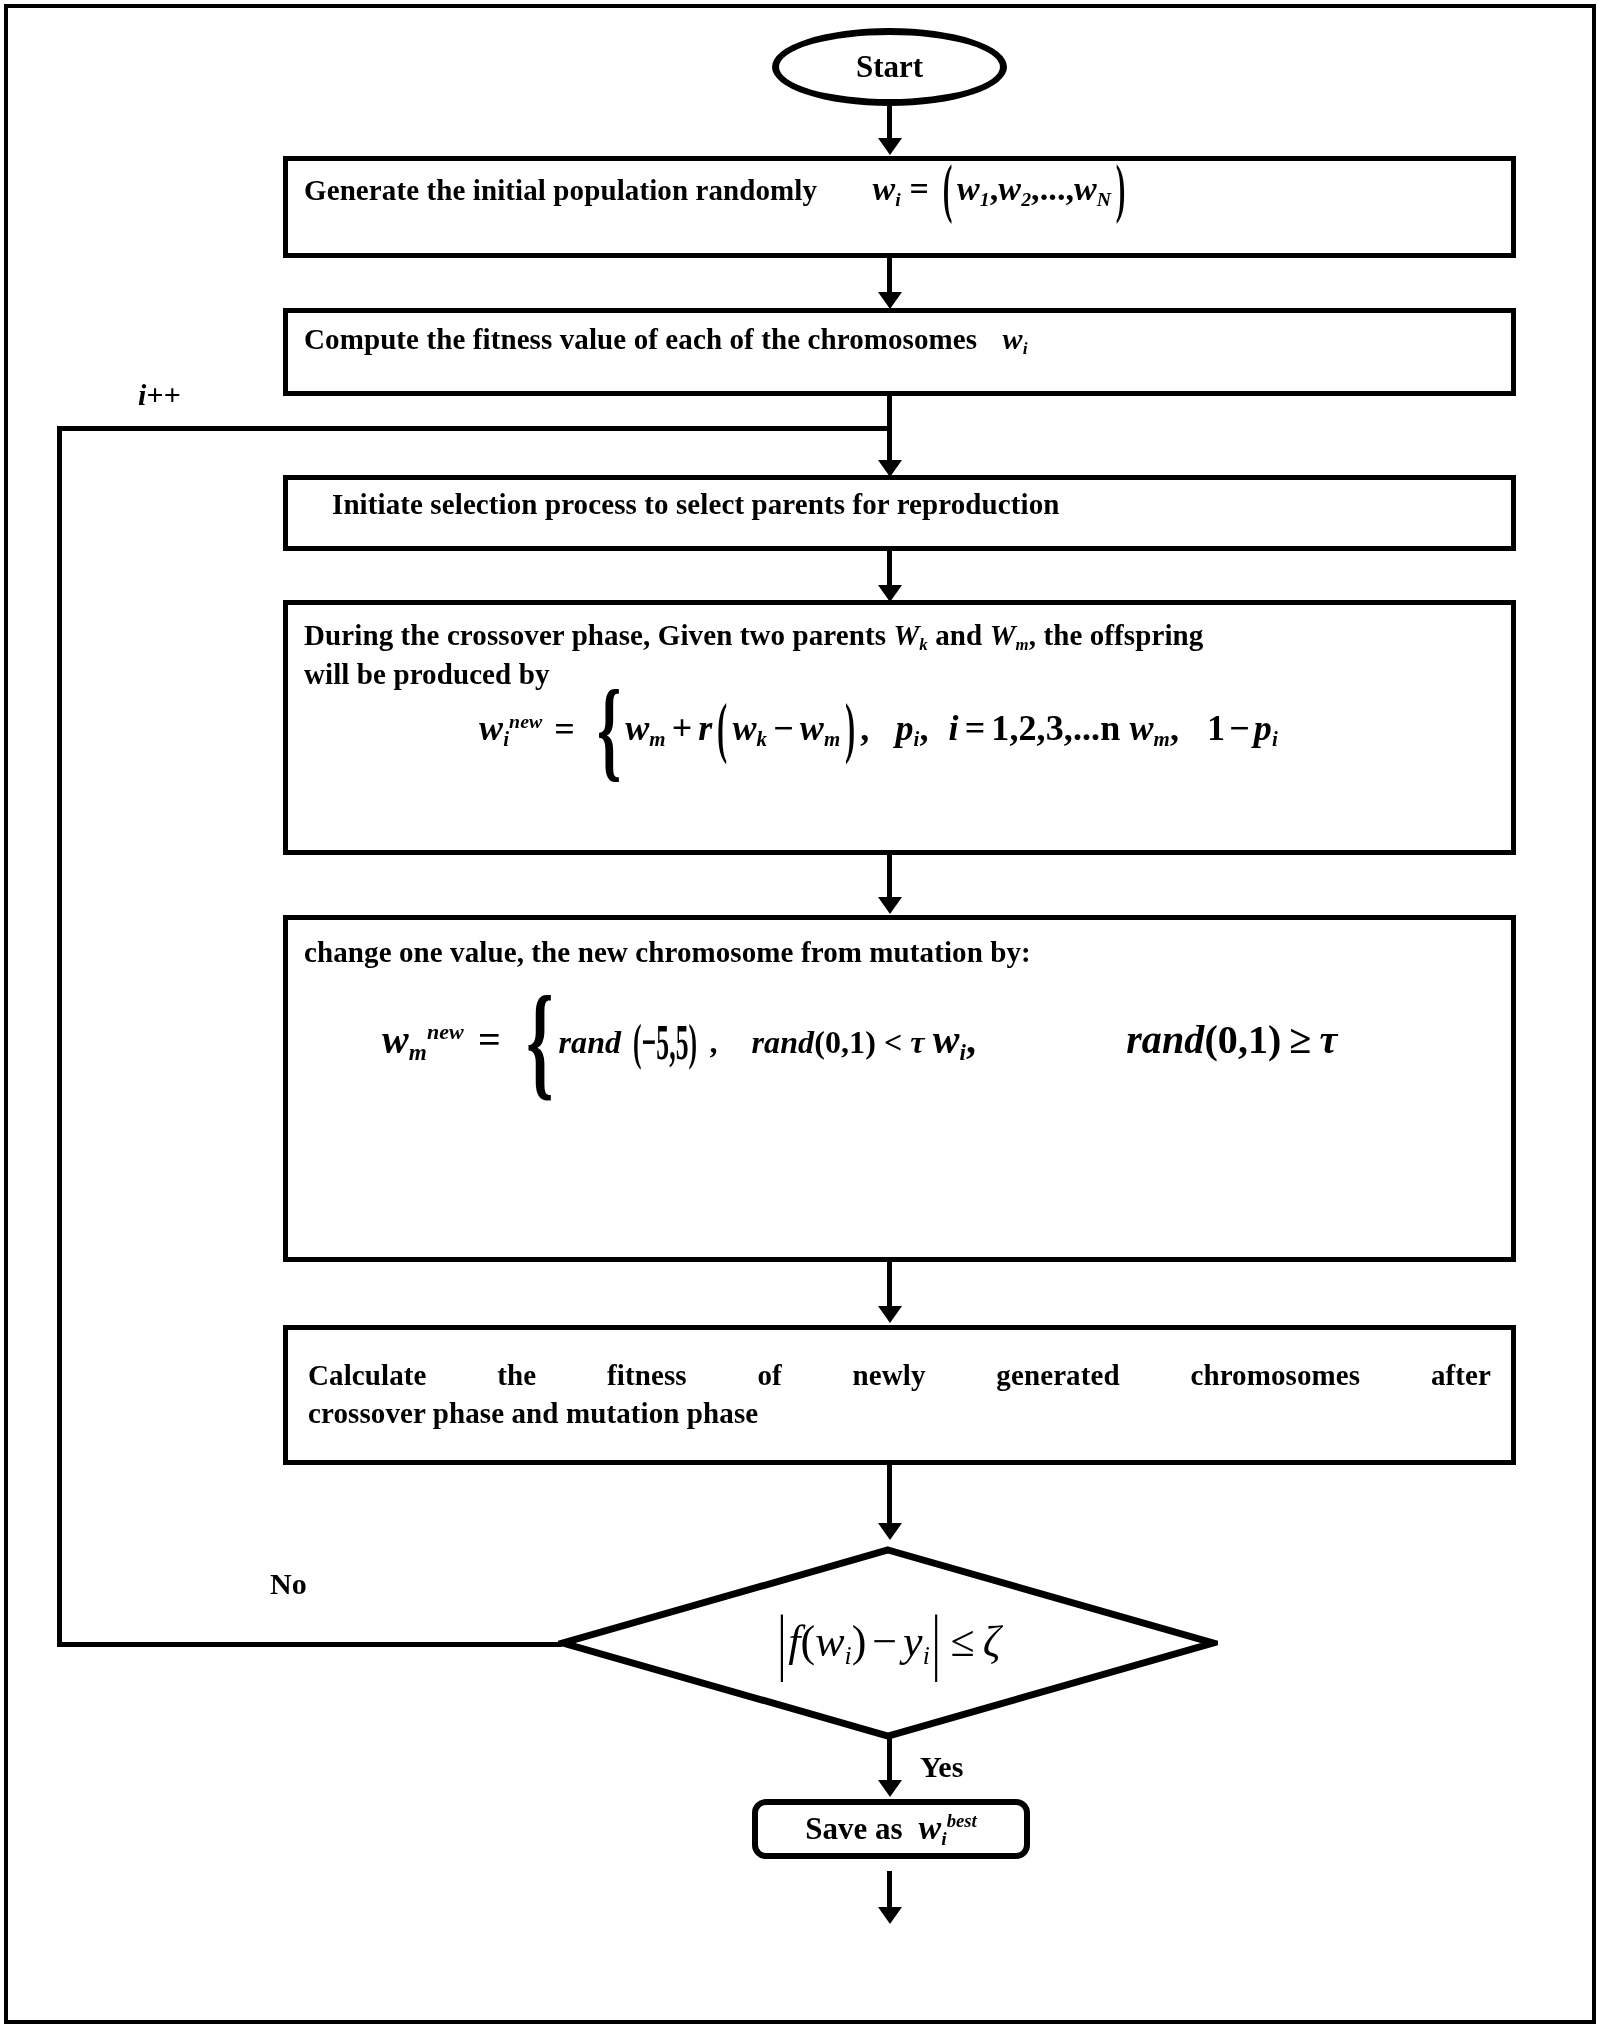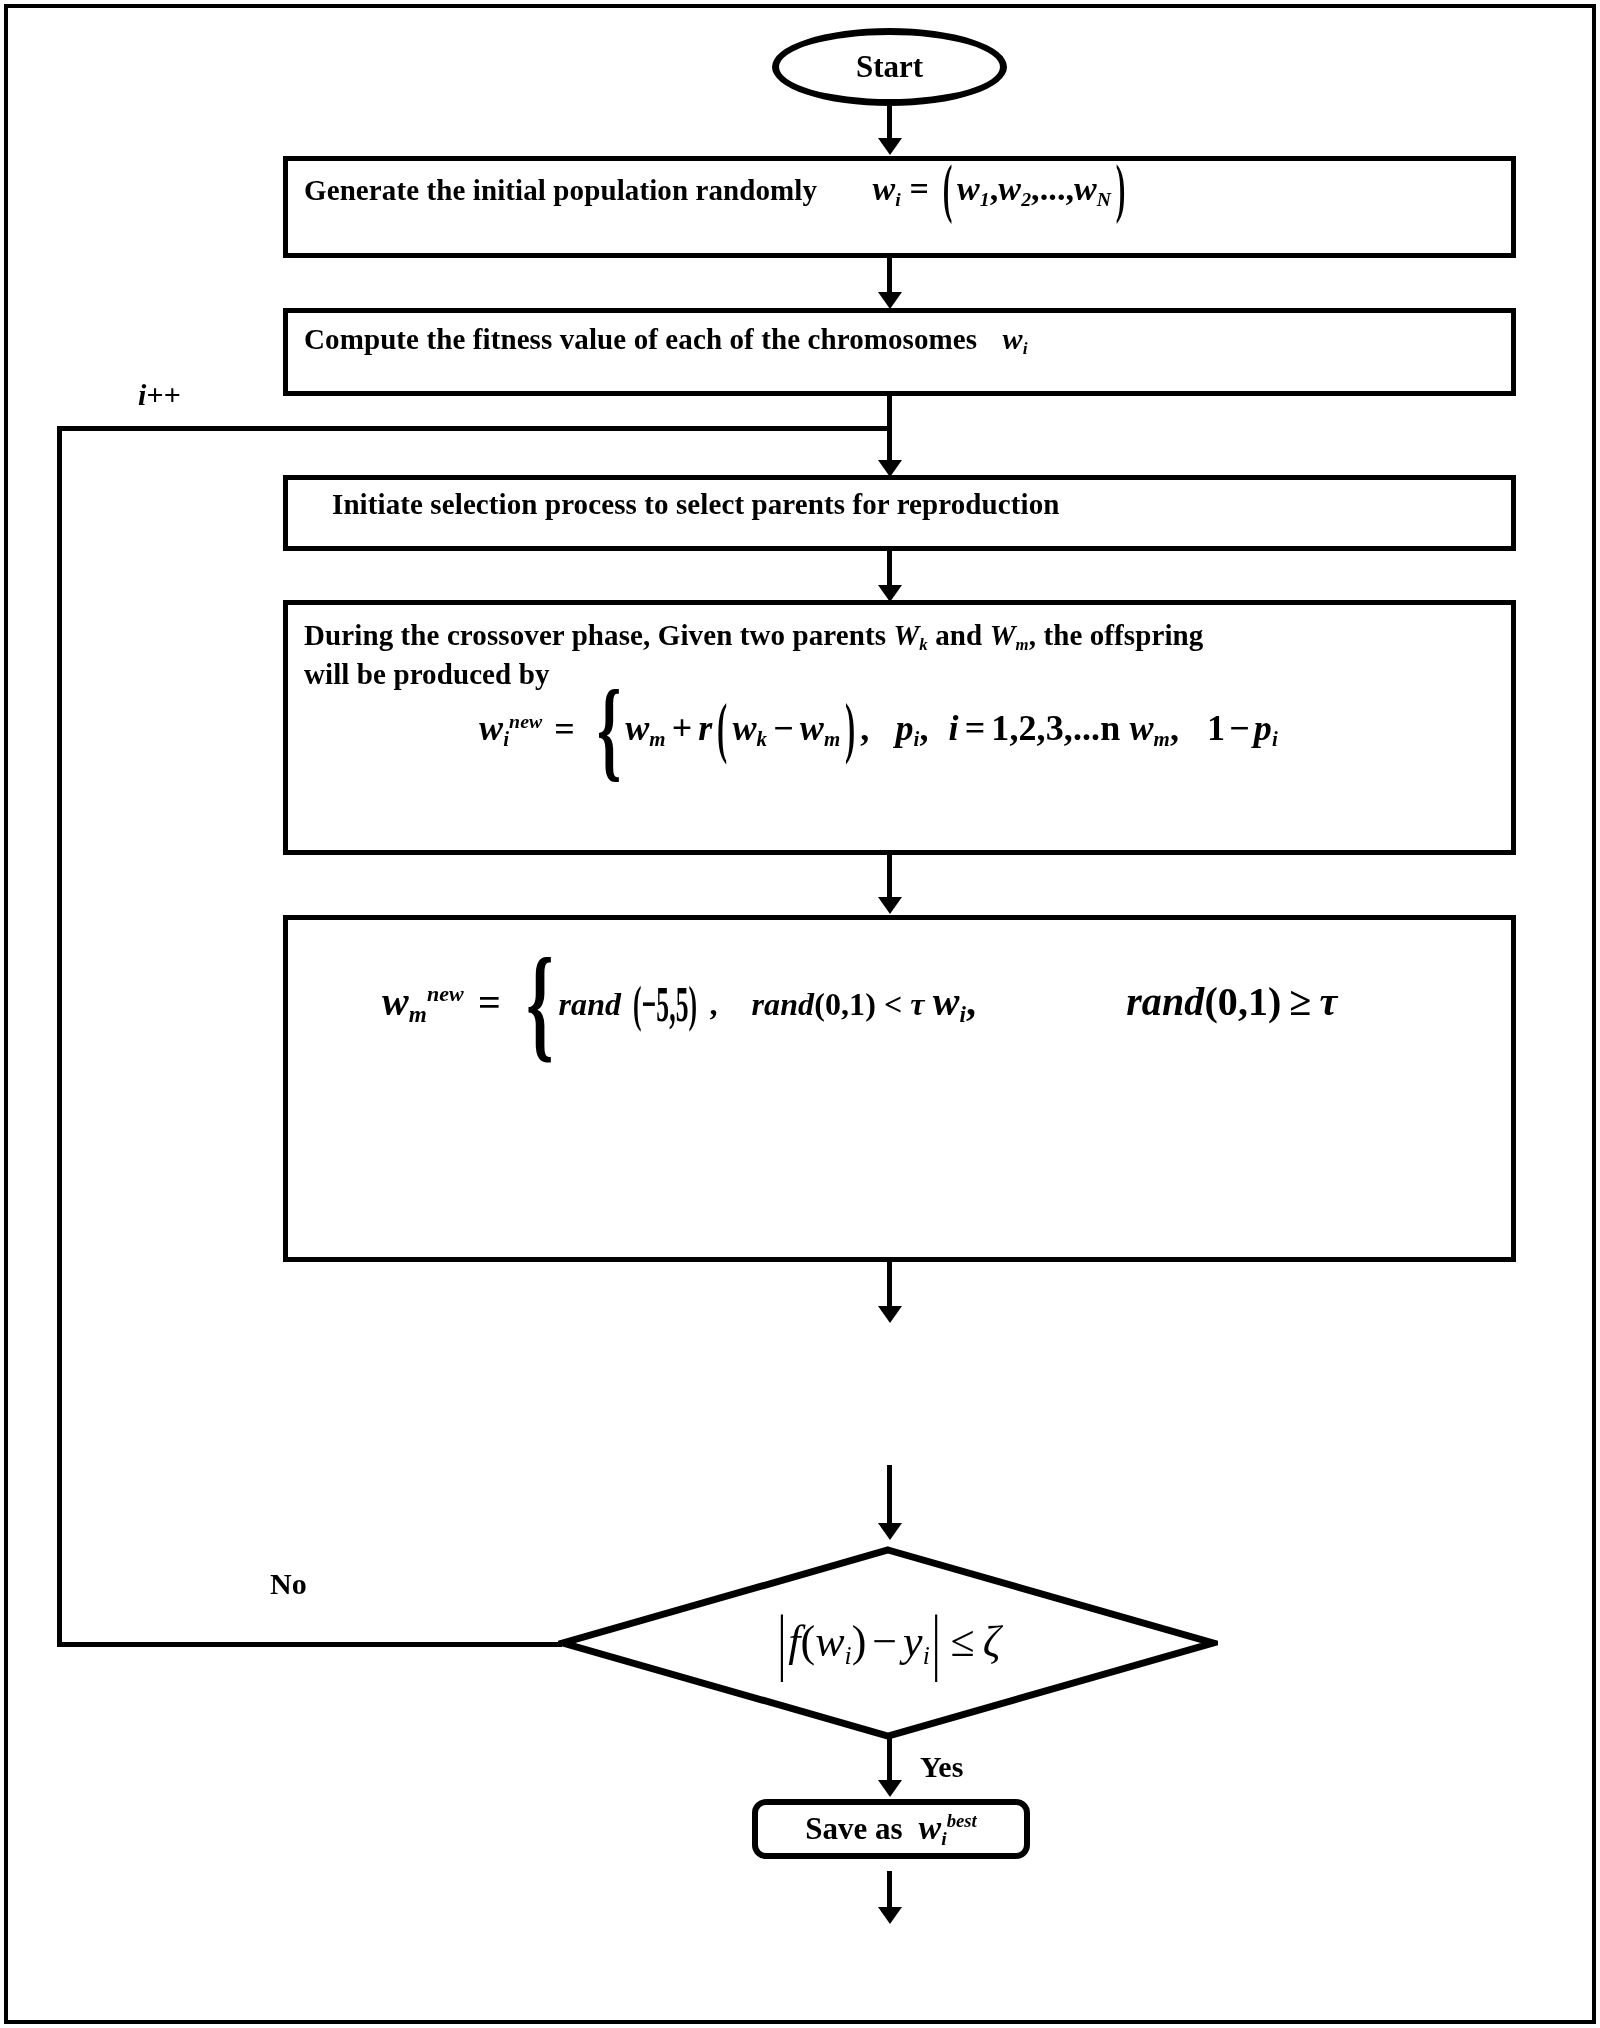--- a/index.html
+++ b/index.html
@@ -210,20 +210,21 @@
         </span>
       </div>
     </div>
   </div>
 
   <div class="vline" style="left:887px; top:855px; height:48px;"></div>
   <div class="arrow-down" style="left:878px; top:897px;"></div>
 
   <div class="node proc" style="left:283px; top:915px; width:1233px; height:347px; align-items:flex-start; padding-top:14px;">
     <div class="txt" style="width:100%;">
+      <div>change one value, the new chromosome from mutation by:</div>
       <div class="eqwrap" style="margin-top:22px; margin-left:78px;">
         <span class="math" style="font-size:40px;">
           <span>w</span><sub>m</sub><sup>new</sup>
         </span>
         <span class="math op" style="font-style:normal; margin:0 14px; font-size:40px;">=</span>
         <span class="piece">
           <span class="brace" style="font-size:126px;">{</span>
           <span class="cases">
             <span class="row math" style="font-size:32px;">
               <span>rand</span><span class="paren-l" style="transform:scaleY(1.6) scaleX(0.8);">(−5,5)</span><span class="op">,</span><span style="display:inline-block;width:34px;"></span><span>rand</span><span class="op">(0,1)</span><span class="op" style="margin:0 8px;">&lt;</span><span>τ</span>
@@ -233,20 +234,26 @@
             </span>
           </span>
         </span>
       </div>
     </div>
   </div>
 
   <div class="vline" style="left:887px; top:1262px; height:48px;"></div>
   <div class="arrow-down" style="left:878px; top:1306px;"></div>
 
+  <div class="node proc" style="left:283px; top:1325px; width:1233px; height:140px; align-items:center; padding-left:20px; padding-right:20px;">
+    <div class="txt" style="width:100%;">
+      <div class="just" style="text-align:justify; text-align-last:justify;">Calculate the fitness of newly generated chromosomes after</div>
+      <div>crossover phase and mutation phase</div>
+    </div>
+  </div>
 
   <div class="vline" style="left:887px; top:1465px; height:62px;"></div>
   <div class="arrow-down" style="left:878px; top:1523px;"></div>
 
   <div class="diamond-wrap" style="left:558px; top:1545px; width:660px; height:196px;">
     <svg width="660" height="196" viewBox="0 0 660 196">
       <polygon points="330,5 655,98 330,191 5,98" fill="#ffffff" stroke="#000000" stroke-width="7" stroke-linejoin="miter"></polygon>
     </svg>
     <div class="diamond-text">
       <span class="math" style="font-size:44px;text-align:center;">

